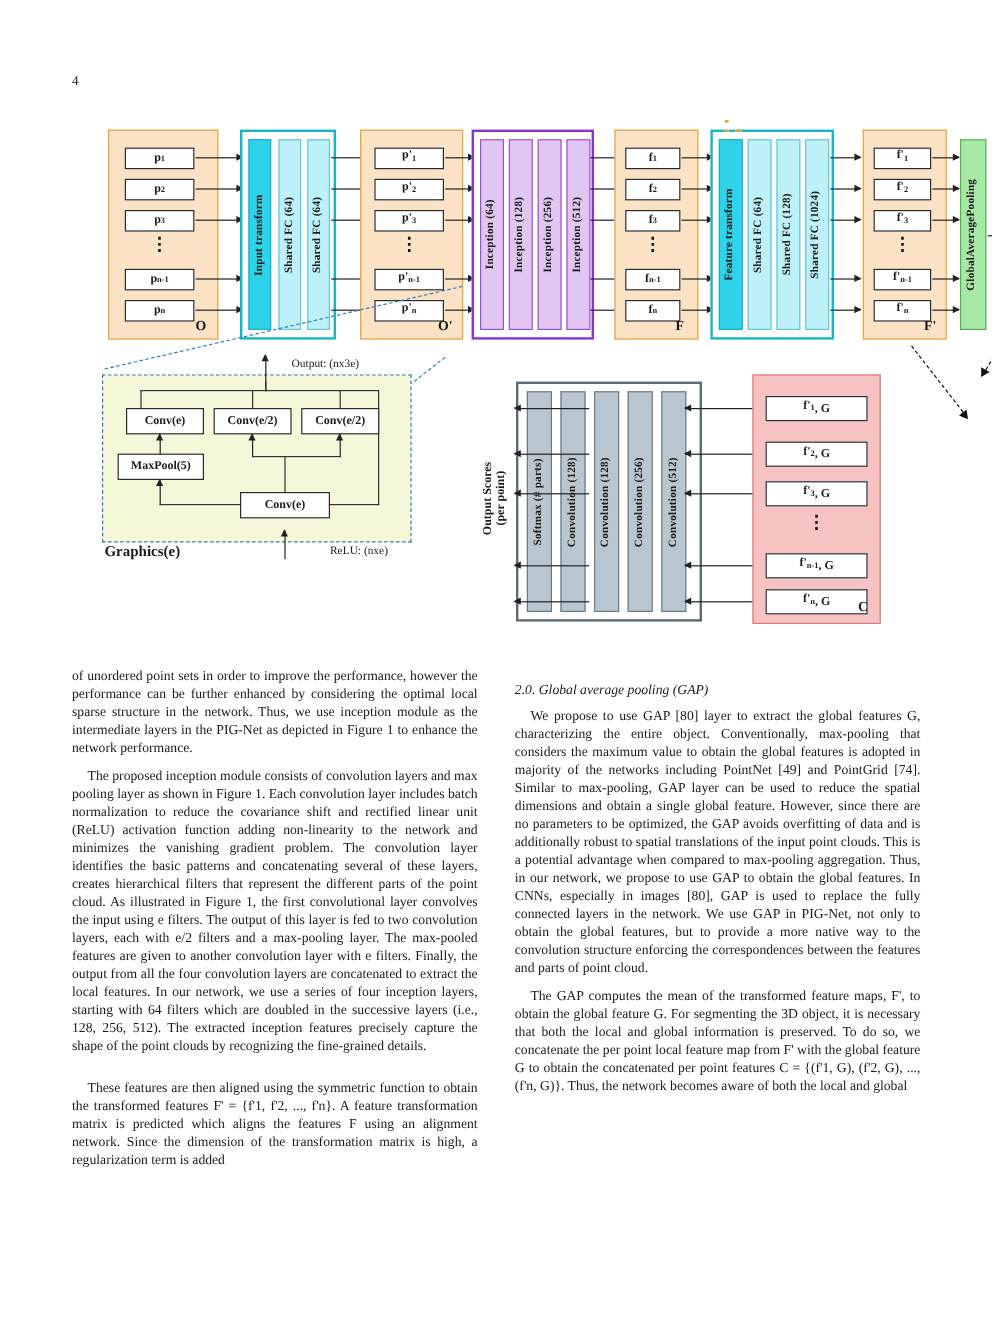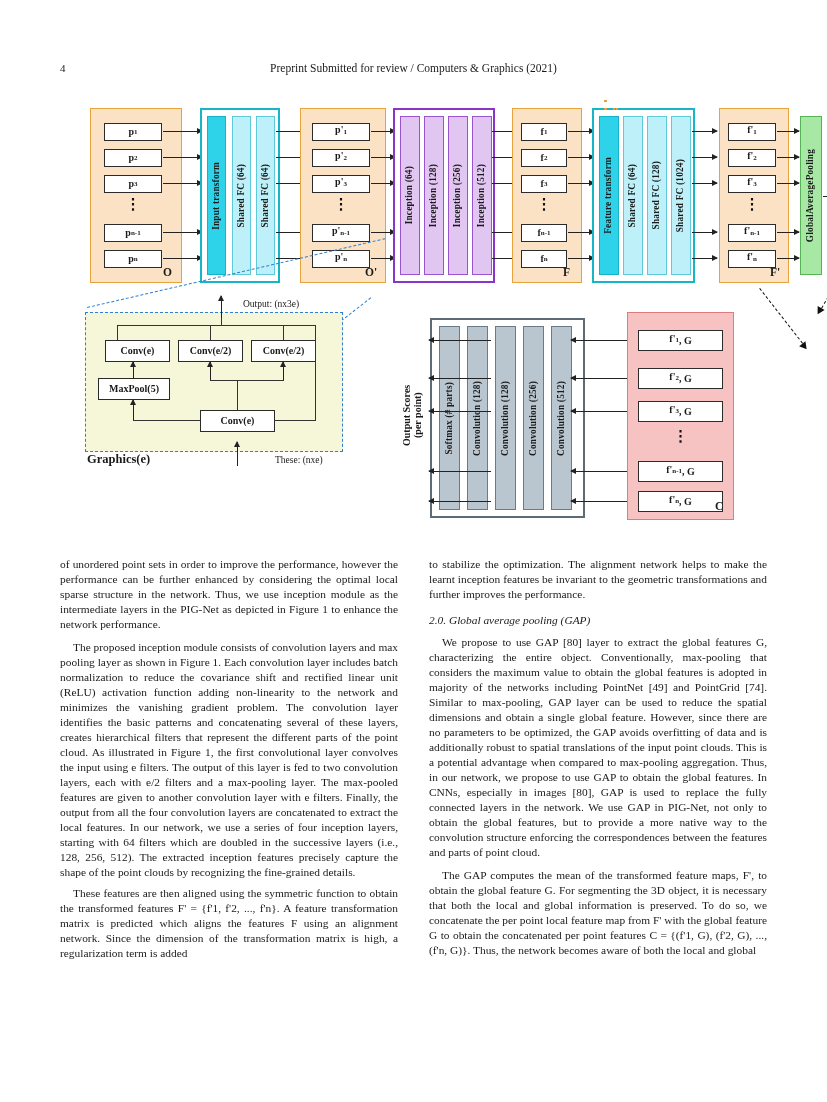--- a/index.html
+++ b/index.html
@@ -81,21 +81,20 @@
   .col p.noind{text-indent:0;}
   .col h3{margin:11px 0 7px 0;font-size:11.4px;font-style:italic;font-weight:normal;text-indent:0;}
 </style>
 </head>
 <body>
 
 <div class="page">
 
   <div class="runhead">
     <div class="pno">4</div>
-    <div class="rh">Preprint Submitted for review / Computers &amp; Graphics (2021)</div>
   </div>
 
   <div class="figure">
 
     <div class="grp peach" style="left:30px;top:8px;width:92px;height:175px;"></div>
     <div class="node" style="left:44px;top:23px;width:58px;height:18px;">p<span class="sub">1</span></div>
     <div class="node" style="left:44px;top:49px;width:58px;height:18px;">p<span class="sub">2</span></div>
     <div class="node" style="left:44px;top:75px;width:58px;height:18px;">p<span class="sub">3</span></div>
     <div class="dots" style="left:44px;top:97px;width:58px;">⋮</div>
     <div class="node" style="left:44px;top:124px;width:58px;height:18px;">p<span class="sub">n-1</span></div>
@@ -266,21 +265,21 @@
 
     <div class="dashblk" style="left:700px;top:188px;width:75px;transform:rotate(52deg);"></div>
     <div class="dashblk" style="left:812px;top:122px;width:105px;transform:rotate(120deg);"></div>
 
     <div class="dash" style="left:27px;top:207px;width:306px;transform:rotate(-13deg);"></div>
     <div class="dash" style="left:183px;top:297px;width:162px;transform:rotate(-38deg);"></div>
 
     <div class="incpanel" style="left:25px;top:212px;width:258px;height:140px;"></div>
 
     <div class="smalllbl" style="left:183px;top:199px;font-size:9.5px;">Output: (nx3e)</div>
-    <div class="smalllbl" style="left:215px;top:355px;font-size:9.5px;">These: (nxe)</div>
+    <div class="smalllbl" style="left:215px;top:355px;font-size:9.5px;">ReLU: (nxe)</div>
     <div class="glabel" style="left:27px;top:352px;font-size:12.5px;">Graphics(e)</div>
 
     <div class="node" style="left:45px;top:240px;width:65px;height:22px;font-size:10px;">Conv(e)</div>
     <div class="node" style="left:118px;top:240px;width:65px;height:22px;font-size:10px;">Conv(e/2)</div>
     <div class="node" style="left:191px;top:240px;width:65px;height:22px;font-size:10px;">Conv(e/2)</div>
     <div class="node" style="left:38px;top:278px;width:72px;height:22px;font-size:10px;">MaxPool(5)</div>
     <div class="node" style="left:140px;top:310px;width:75px;height:22px;font-size:10px;">Conv(e)</div>
 
     <div class="hline" style="left:57px;top:225px;width:198px;"></div>
     <div class="vline" style="left:57px;top:225px;height:15px;"></div>
@@ -341,23 +340,22 @@
     <div class="node" style="left:578px;top:361px;width:85px;height:21px;"><span class="pr">f'</span><span class="sub">n-1</span>, G</div>
     <div class="node" style="left:578px;top:391px;width:85px;height:21px;"><span class="pr">f'</span><span class="sub">n</span>, G</div>
     <div class="glabel" style="left:655px;top:400px;">C</div>
 
   </div>
 
 
   <div class="col left">
     <p class="noind">of unordered point sets in order to improve the performance, however the performance can be further enhanced by considering the optimal local sparse structure in the network. Thus, we use inception module as the intermediate layers in the PIG-Net as depicted in Figure 1 to enhance the network performance.</p>
     <p style="margin-top:8px;">The proposed inception module consists of convolution layers and max pooling layer as shown in Figure 1. Each convolution layer includes batch normalization to reduce the covariance shift and rectified linear unit (ReLU) activation function adding non-linearity to the network and minimizes the vanishing gradient problem. The convolution layer identifies the basic patterns and concatenating several of these layers, creates hierarchical filters that represent the different parts of the point cloud. As illustrated in Figure 1, the first convolutional layer convolves the input using e filters. The output of this layer is fed to two convolution layers, each with e/2 filters and a max-pooling layer. The max-pooled features are given to another convolution layer with e filters. Finally, the output from all the four convolution layers are concatenated to extract the local features. In our network, we use a series of four inception layers, starting with 64 filters which are doubled in the successive layers (i.e., 128, 256, 512). The extracted inception features precisely capture the shape of the point clouds by recognizing the fine-grained details.</p>
-    <p style="margin-top:6px;">These features are then aligned using the symmetric function to obtain the transformed features F' = {f'1, f'2, ..., f'n}. A feature transformation matrix is predicted which aligns the features F using an alignment network. Since the dimension of the transformation matrix is high, a regularization term is added</p>
+    <p style="margin-top:20px;">These features are then aligned using the symmetric function to obtain the transformed features F' = {f'1, f'2, ..., f'n}. A feature transformation matrix is predicted which aligns the features F using an alignment network. Since the dimension of the transformation matrix is high, a regularization term is added</p>
   </div>
 
   <div class="col right">
-    <p class="noind">to stabilize the optimization. The alignment network helps to make the learnt inception features be invariant to the geometric transformations and further improves the performance.</p>
     <h3>2.0. Global average pooling (GAP)</h3>
     <p>We propose to use GAP [80] layer to extract the global features G, characterizing the entire object. Conventionally, max-pooling that considers the maximum value to obtain the global features is adopted in majority of the networks including PointNet [49] and PointGrid [74]. Similar to max-pooling, GAP layer can be used to reduce the spatial dimensions and obtain a single global feature. However, since there are no parameters to be optimized, the GAP avoids overfitting of data and is additionally robust to spatial translations of the input point clouds. This is a potential advantage when compared to max-pooling aggregation. Thus, in our network, we propose to use GAP to obtain the global features. In CNNs, especially in images [80], GAP is used to replace the fully connected layers in the network. We use GAP in PIG-Net, not only to obtain the global features, but to provide a more native way to the convolution structure enforcing the correspondences between the features and parts of point cloud.</p>
     <p style="margin-top:8px;">The GAP computes the mean of the transformed feature maps, F', to obtain the global feature G. For segmenting the 3D object, it is necessary that both the local and global information is preserved. To do so, we concatenate the per point local feature map from F' with the global feature G to obtain the concatenated per point features C = {(f'1, G), (f'2, G), ..., (f'n, G)}. Thus, the network becomes aware of both the local and global</p>
   </div>
 
 </div>
 
 </body></html>

